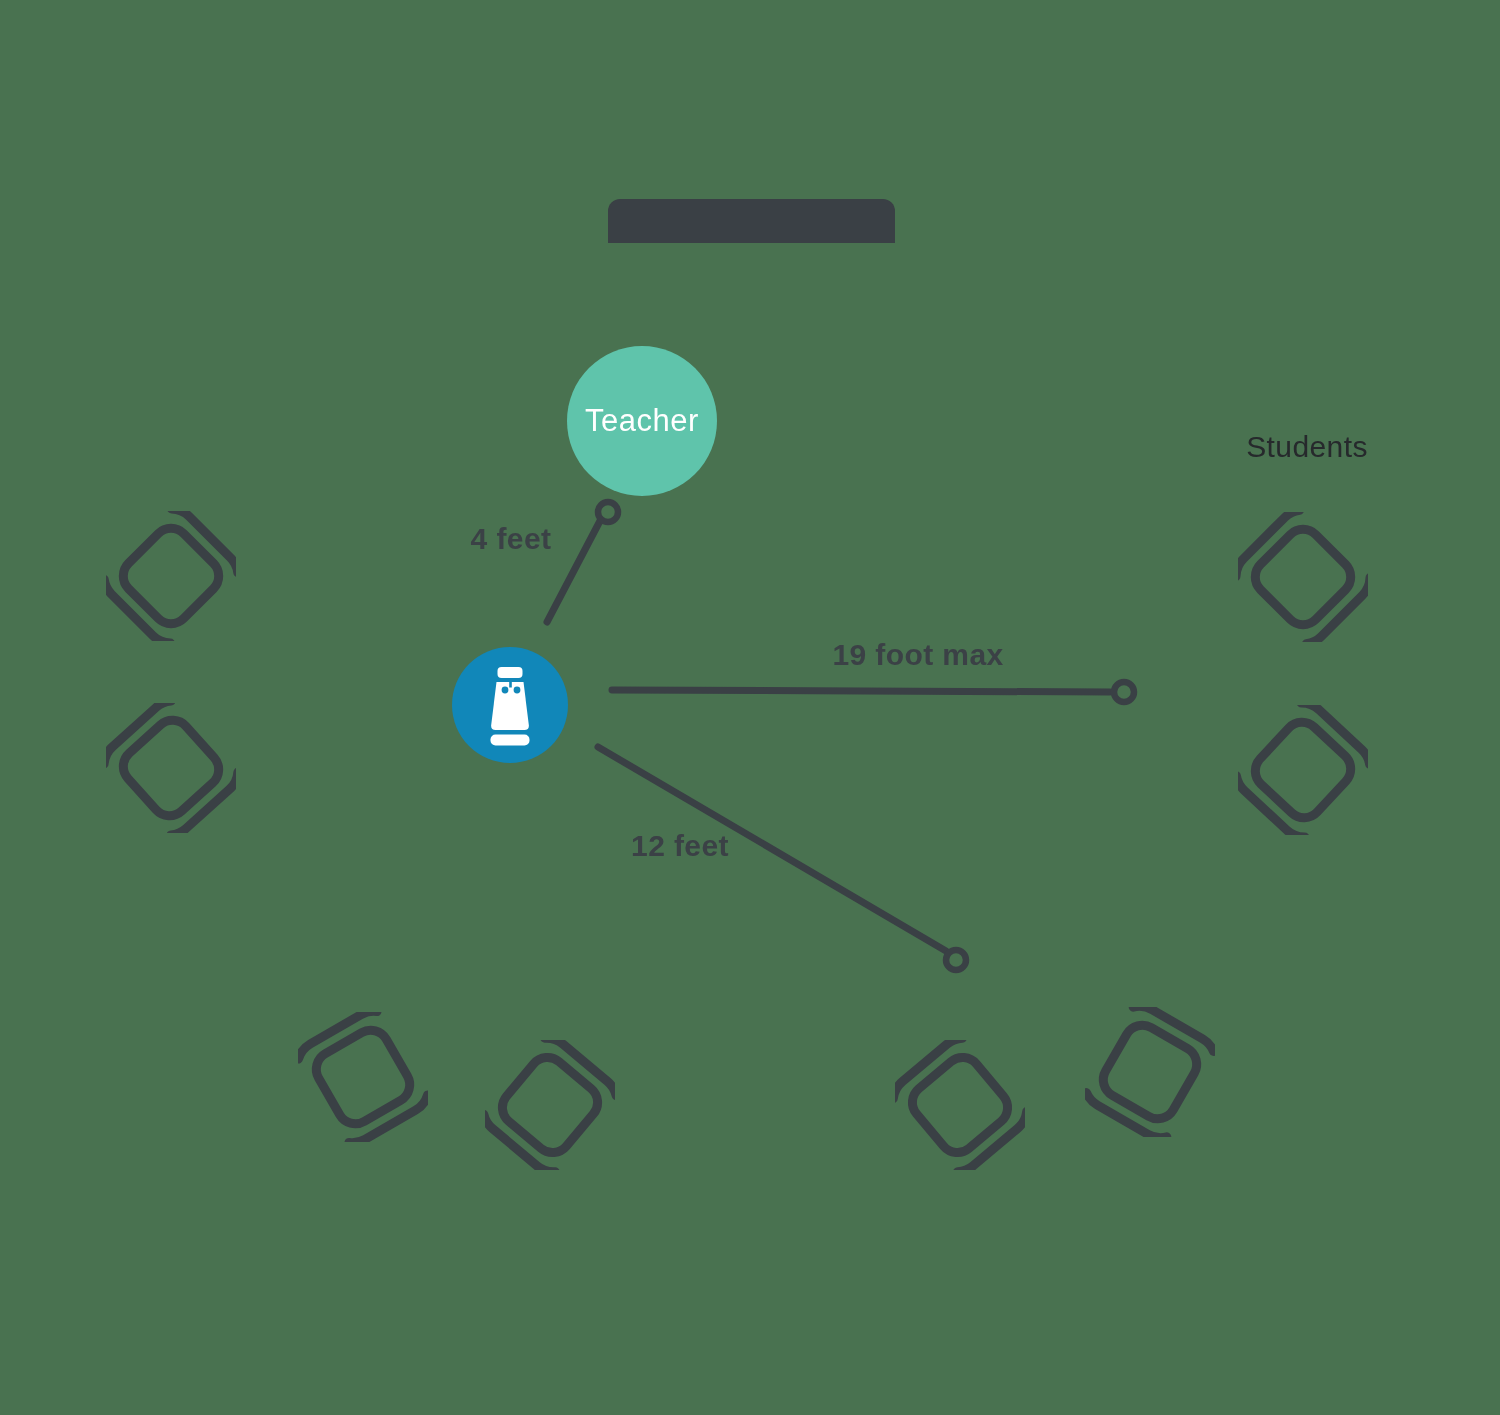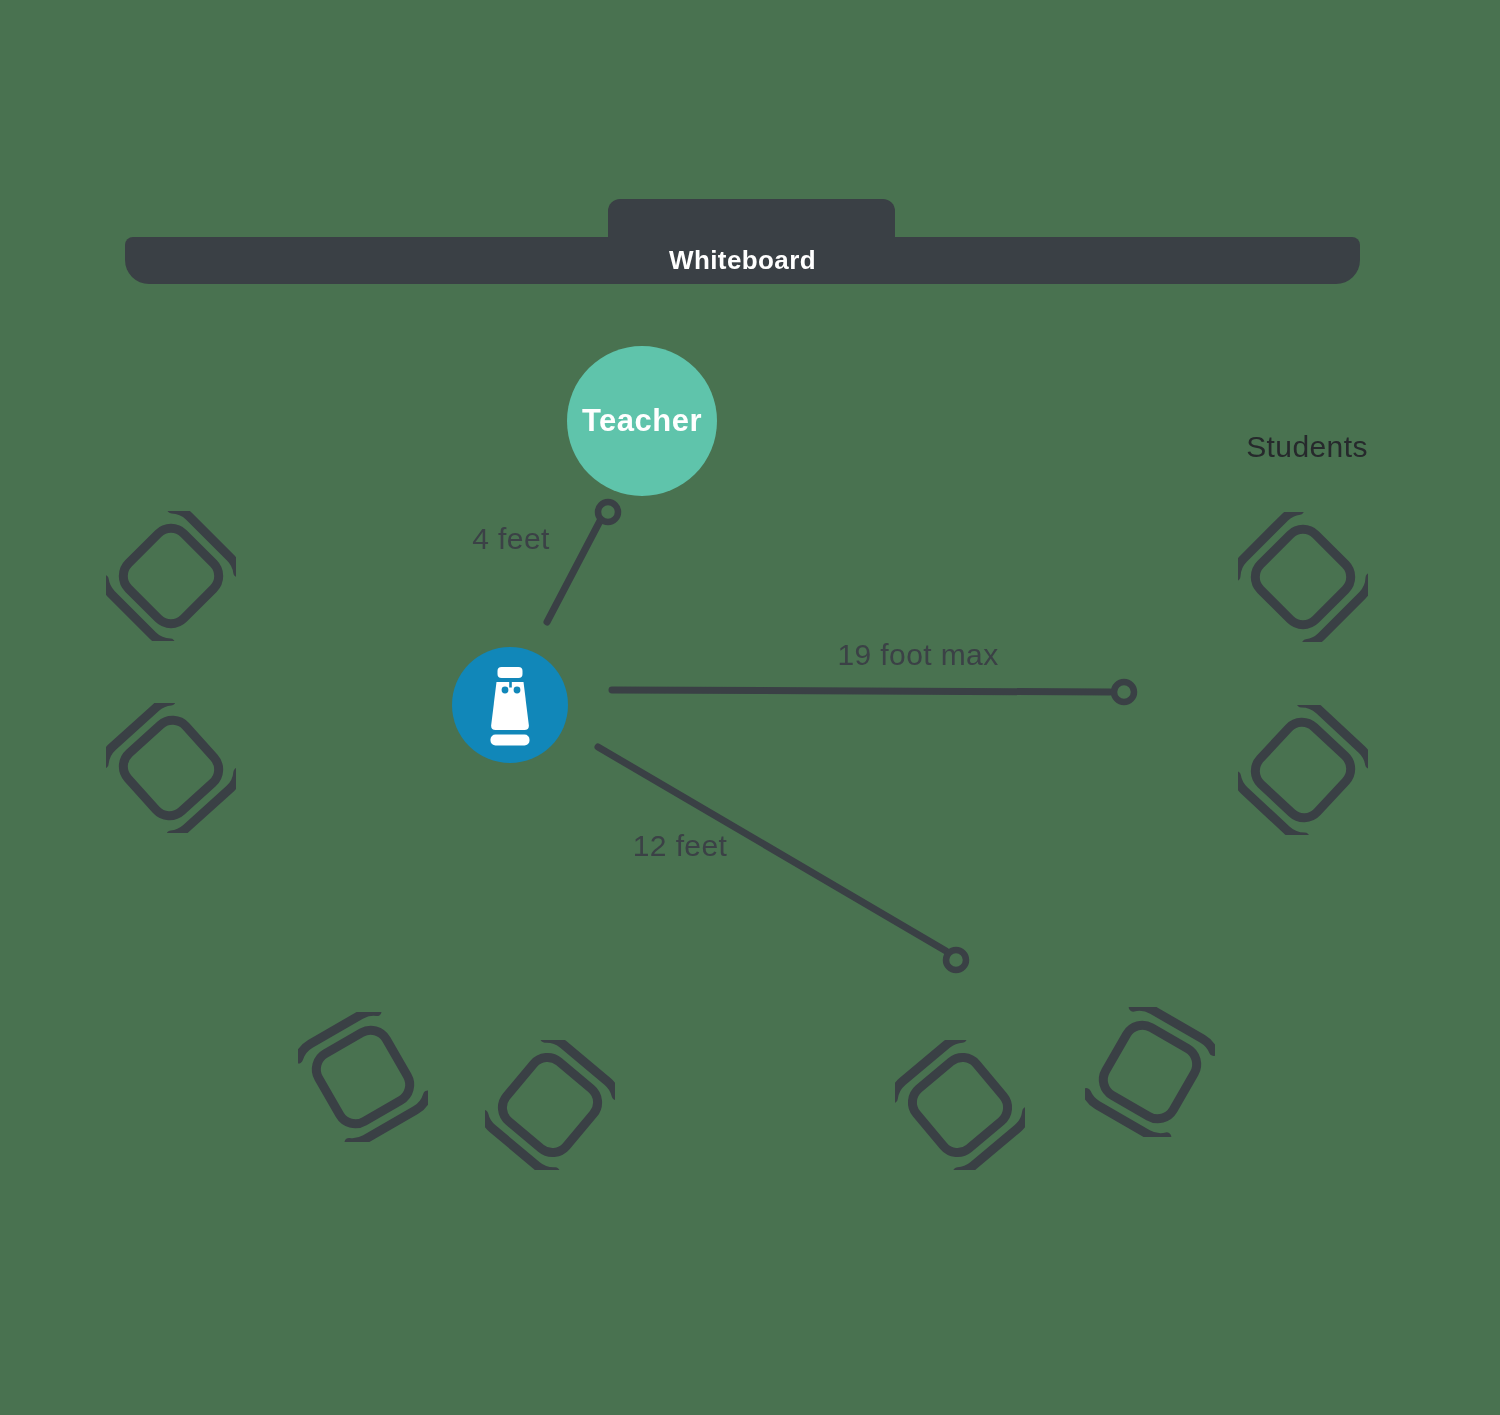--- a/index.html
+++ b/index.html
@@ -32,31 +32,31 @@
   }
   .whiteboard span{
     color:var(--white);font-size:26px;font-weight:600;letter-spacing:.4px;
   }
   
   .teacher{
     position:absolute;left:567px;top:346px;width:150px;height:150px;
     background:var(--teal);border-radius:50%;
     display:flex;align-items:center;justify-content:center;
   }
-  .teacher span{color:var(--white);font-size:31px;font-weight:700;letter-spacing:.5px;}
+  .teacher span{color:var(--white);font-size:31px;font-weight:400;letter-spacing:.5px;}
   
   .device{position:absolute;left:452px;top:647px;width:116px;height:116px;}
   
   .lines{position:absolute;left:0;top:0;width:1500px;height:1415px;pointer-events:none;}
   .mline{stroke:var(--dark);stroke-width:7;stroke-linecap:round;fill:none;}
   .mring{stroke:var(--dark);stroke-width:6.5;fill:var(--bg);}
   
   .lbl{
     position:absolute;color:var(--label);
-    font-size:30px;font-weight:400;letter-spacing:.4px;white-space:nowrap;
+    font-size:30px;font-weight:700;letter-spacing:.4px;white-space:nowrap;
     transform:translate(-50%,-50%);
   }
   .students-lbl{
     position:absolute;color:var(--students);
     font-size:30px;font-weight:500;letter-spacing:.4px;white-space:nowrap;
     transform:translate(-50%,-50%);
   }
   
   .desk{position:absolute;width:130px;height:130px;}
   .desk-back{
@@ -64,23 +64,20 @@
     stroke-dasharray:24 26;stroke-dashoffset:5;
   }
   .desk-front{fill:var(--bg);stroke:var(--dark);stroke-width:9;}
 </style>
 </head>
 <body>
 
 <div class="stage">
 
   <div class="wb-tab"></div>
-  <div class="whiteboard">
-    <span>Whiteboard</span>
-  </div>
 
   <div class="teacher">
     <span>Teacher</span>
   </div>
 
   <div class="students-lbl" style="left:1307px;top:447px">Students</div>
 
   <svg class="lines" viewBox="0 0 1500 1415">
     <g>
       <line class="mline" x1="547" y1="622" x2="601" y2="519"></line>

